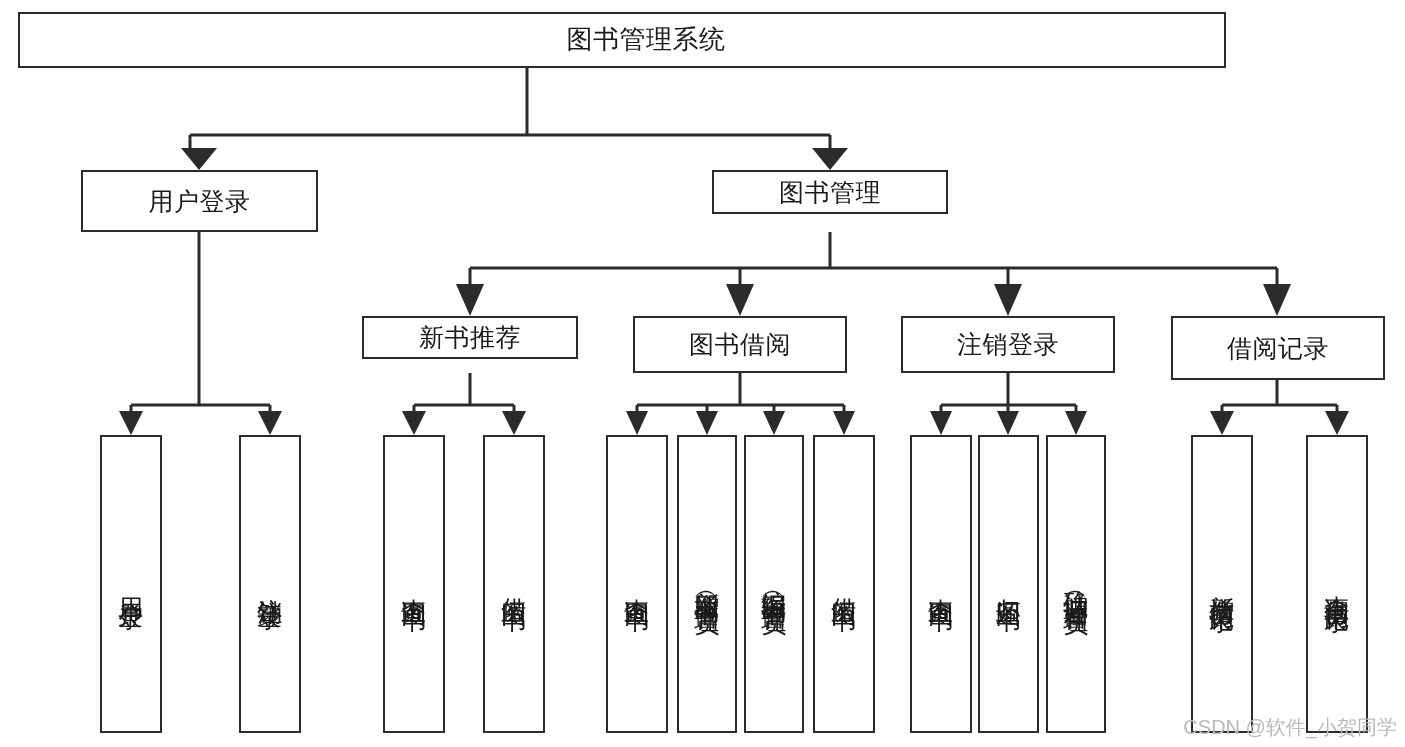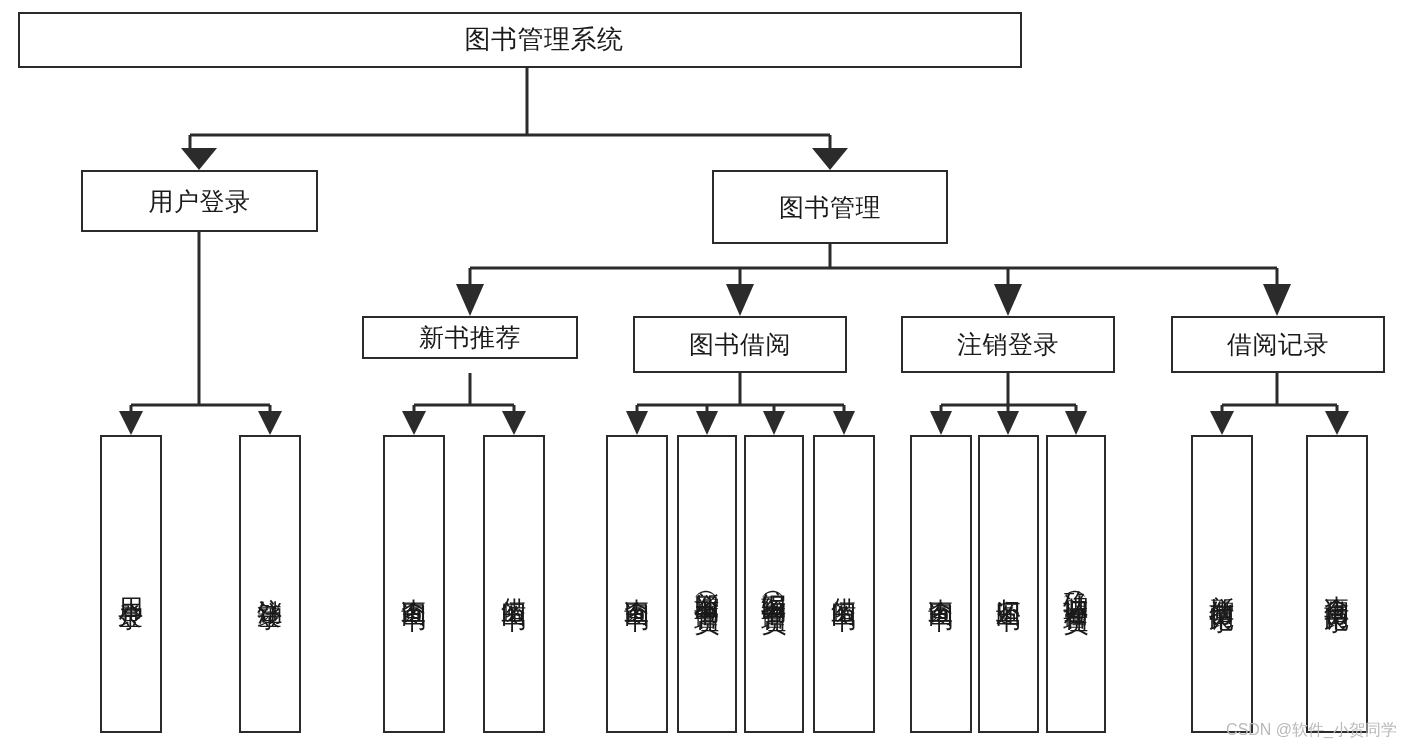--- a/index.html
+++ b/index.html
@@ -58,21 +58,21 @@
     text-orientation: upright;
     font-size: 25px;
     line-height: 1.05;
     letter-spacing: 3px;
     white-space: nowrap;
   }
   .watermark {
     position: absolute;
     right: 8px;
     bottom: 6px;
-    font-size: 16px;
+    font-size: 20px;
     color: #b9b9b9;
     z-index: 5;
     white-space: nowrap;
     font-family: "Liberation Sans", "DejaVu Sans", sans-serif;
   }
 </style>
 </head>
 <body>
 
 <div id="canvas">
@@ -143,41 +143,41 @@
       <path d="M 763 411 L 774 435 L 785 411 Z"></path>
       <path d="M 833 411 L 844 435 L 855 411 Z"></path>
       <path d="M 930 411 L 941 435 L 952 411 Z"></path>
       <path d="M 997 411 L 1008 435 L 1019 411 Z"></path>
       <path d="M 1065 411 L 1076 435 L 1087 411 Z"></path>
       <path d="M 1210 411 L 1222 435 L 1234 411 Z"></path>
       <path d="M 1325 411 L 1337 435 L 1349 411 Z"></path>
     </g>
   </svg>
 
-  <div class="node horiz root" style="left:18px; top:12px; width:1004px; height:56px;padding-left:48px;">
+  <div class="node horiz root" style="left:18px; top:12px; width:1208px; height:56px;padding-left:48px;">
     <span class="label">图书管理系统</span>
   </div>
 
   <div class="node horiz" style="left:81px; top:170px; width:237px; height:62px;">
     <span class="label">用户登录</span>
   </div>
-  <div class="node horiz" style="left:712px; top:170px; width:236px; height:74px;">
+  <div class="node horiz" style="left:712px; top:170px; width:236px; height:44px;">
     <span class="label">图书管理</span>
   </div>
 
   <div class="node horiz" style="left:362px; top:316px; width:216px; height:43px;">
     <span class="label">新书推荐</span>
   </div>
   <div class="node horiz" style="left:633px; top:316px; width:214px; height:57px;">
     <span class="label">图书借阅</span>
   </div>
   <div class="node horiz" style="left:901px; top:316px; width:214px; height:57px;">
     <span class="label">注销登录</span>
   </div>
-  <div class="node horiz" style="left:1171px; top:316px; width:214px; height:57px;">
+  <div class="node horiz" style="left:1171px; top:316px; width:214px; height:64px;">
     <span class="label">借阅记录</span>
   </div>
 
   <div class="node vert" style="left:100px; top:435px; width:62px; height:298px;">
     <span class="label">用户登录</span>
   </div>
   <div class="node vert" style="left:239px; top:435px; width:62px; height:298px;">
     <span class="label">注销登录</span>
   </div>
 

